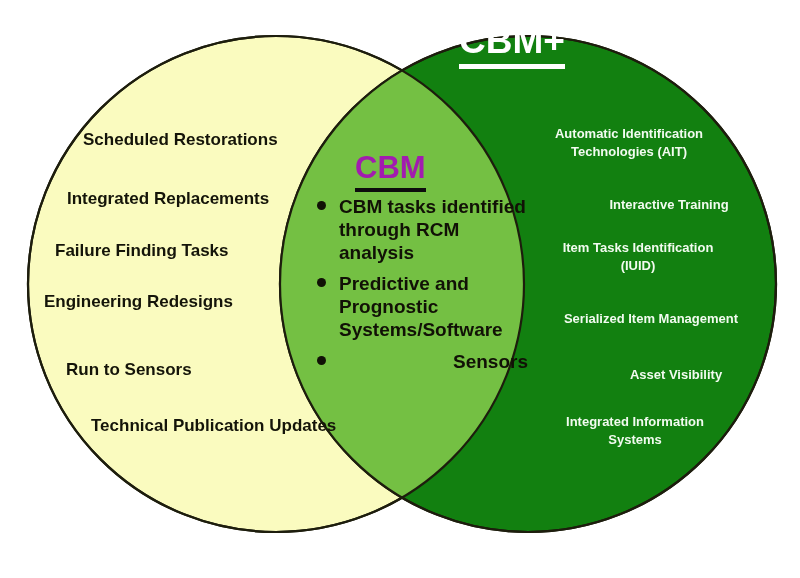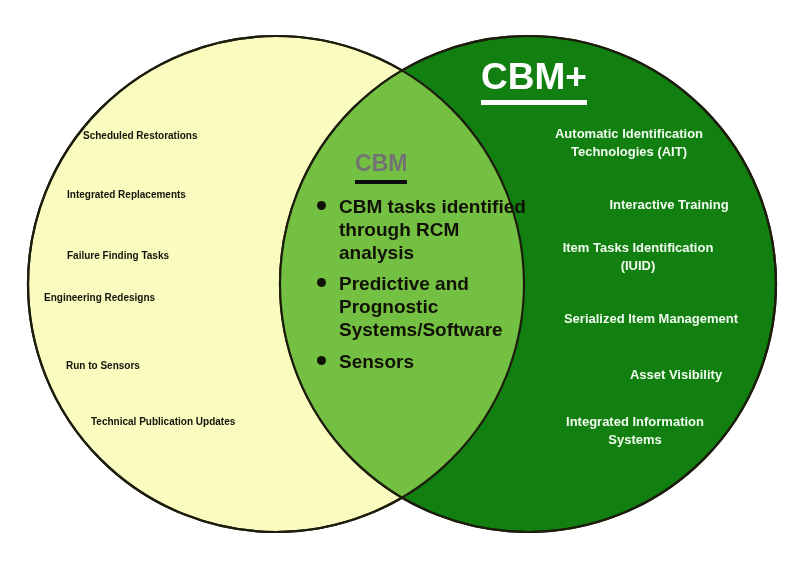--- a/index.html
+++ b/index.html
@@ -57,40 +57,39 @@
 
   #title-rcm {
     left: 241px;
     top: 24px;
     font-size: 37px;
     color: #0d0d0d;
   }
   #title-rcm .rule { background: #0d0d0d; }
 
   #title-cbmplus {
-    left: 481px;
+    left: 459px;
     top: 22px;
     font-size: 37px;
     color: #ffffff;
-    margin-top: 36px;
   }
   #title-cbmplus .rule { background: #ffffff; }
 
   #title-cbm {
     left: 355px;
     top: 152px;
-    font-size: 23px;
-    color: #737373;
+    font-size: 31px;
+    color: #a21caf;
   }
   #title-cbm .rule { background: #0d0d0d; height: 4px; }
 
   
   .rcm-item {
     position: absolute;
-    font-size: 10px;
+    font-size: 17px;
     font-weight: bold;
     color: #141409;
     white-space: nowrap;
     line-height: 1.2;
   }
 
   
   #cbm-list {
     position: absolute;
     left: 313px;
@@ -99,21 +98,21 @@
   }
   .cbm-bullet {
     position: relative;
     padding-left: 26px;
     margin-bottom: 9px;
     font-size: 19px;
     font-weight: bold;
     color: #111106;
     line-height: 1.2;
   }
-  .cbm-bullet:last-child { margin-bottom: 8px; }
+  .cbm-bullet:last-child { margin-bottom: 8px; text-align: right; }
   .cbm-dot {
     position: absolute;
     left: 4px;
     top: 5px;
     width: 9px;
     height: 9px;
     border-radius: 50%;
     background: #111106;
   }
 
@@ -163,21 +162,21 @@
     </div>
 
     <div class="title" id="title-cbm">
       <span class="tx">CBM</span>
       <span class="rule"></span>
     </div>
 
     <div id="rcm-items">
         <div class="rcm-item" style="left: 83px; top: 130px;">Scheduled Restorations</div>
         <div class="rcm-item" style="left: 67px; top: 189px;">Integrated Replacements</div>
-        <div class="rcm-item" style="left: 55px; top: 250px; margin-left: 12px;">Failure Finding Tasks</div>
+        <div class="rcm-item" style="left: 55px; top: 241px;">Failure Finding Tasks</div>
         <div class="rcm-item" style="left: 44px; top: 292px;">Engineering Redesigns</div>
         <div class="rcm-item" style="left: 66px; top: 360px;">Run to Sensors</div>
         <div class="rcm-item" style="left: 91px; top: 416px;">Technical Publication Updates</div>
       </div>
 
     <div id="cbm-list">
         <div class="cbm-bullet"><span class="cbm-dot"></span><span>CBM tasks identified through RCM analysis</span></div>
         <div class="cbm-bullet"><span class="cbm-dot"></span><span>Predictive and Prognostic Systems/Software</span></div>
         <div class="cbm-bullet"><span class="cbm-dot"></span><span>Sensors</span></div>
       </div>

